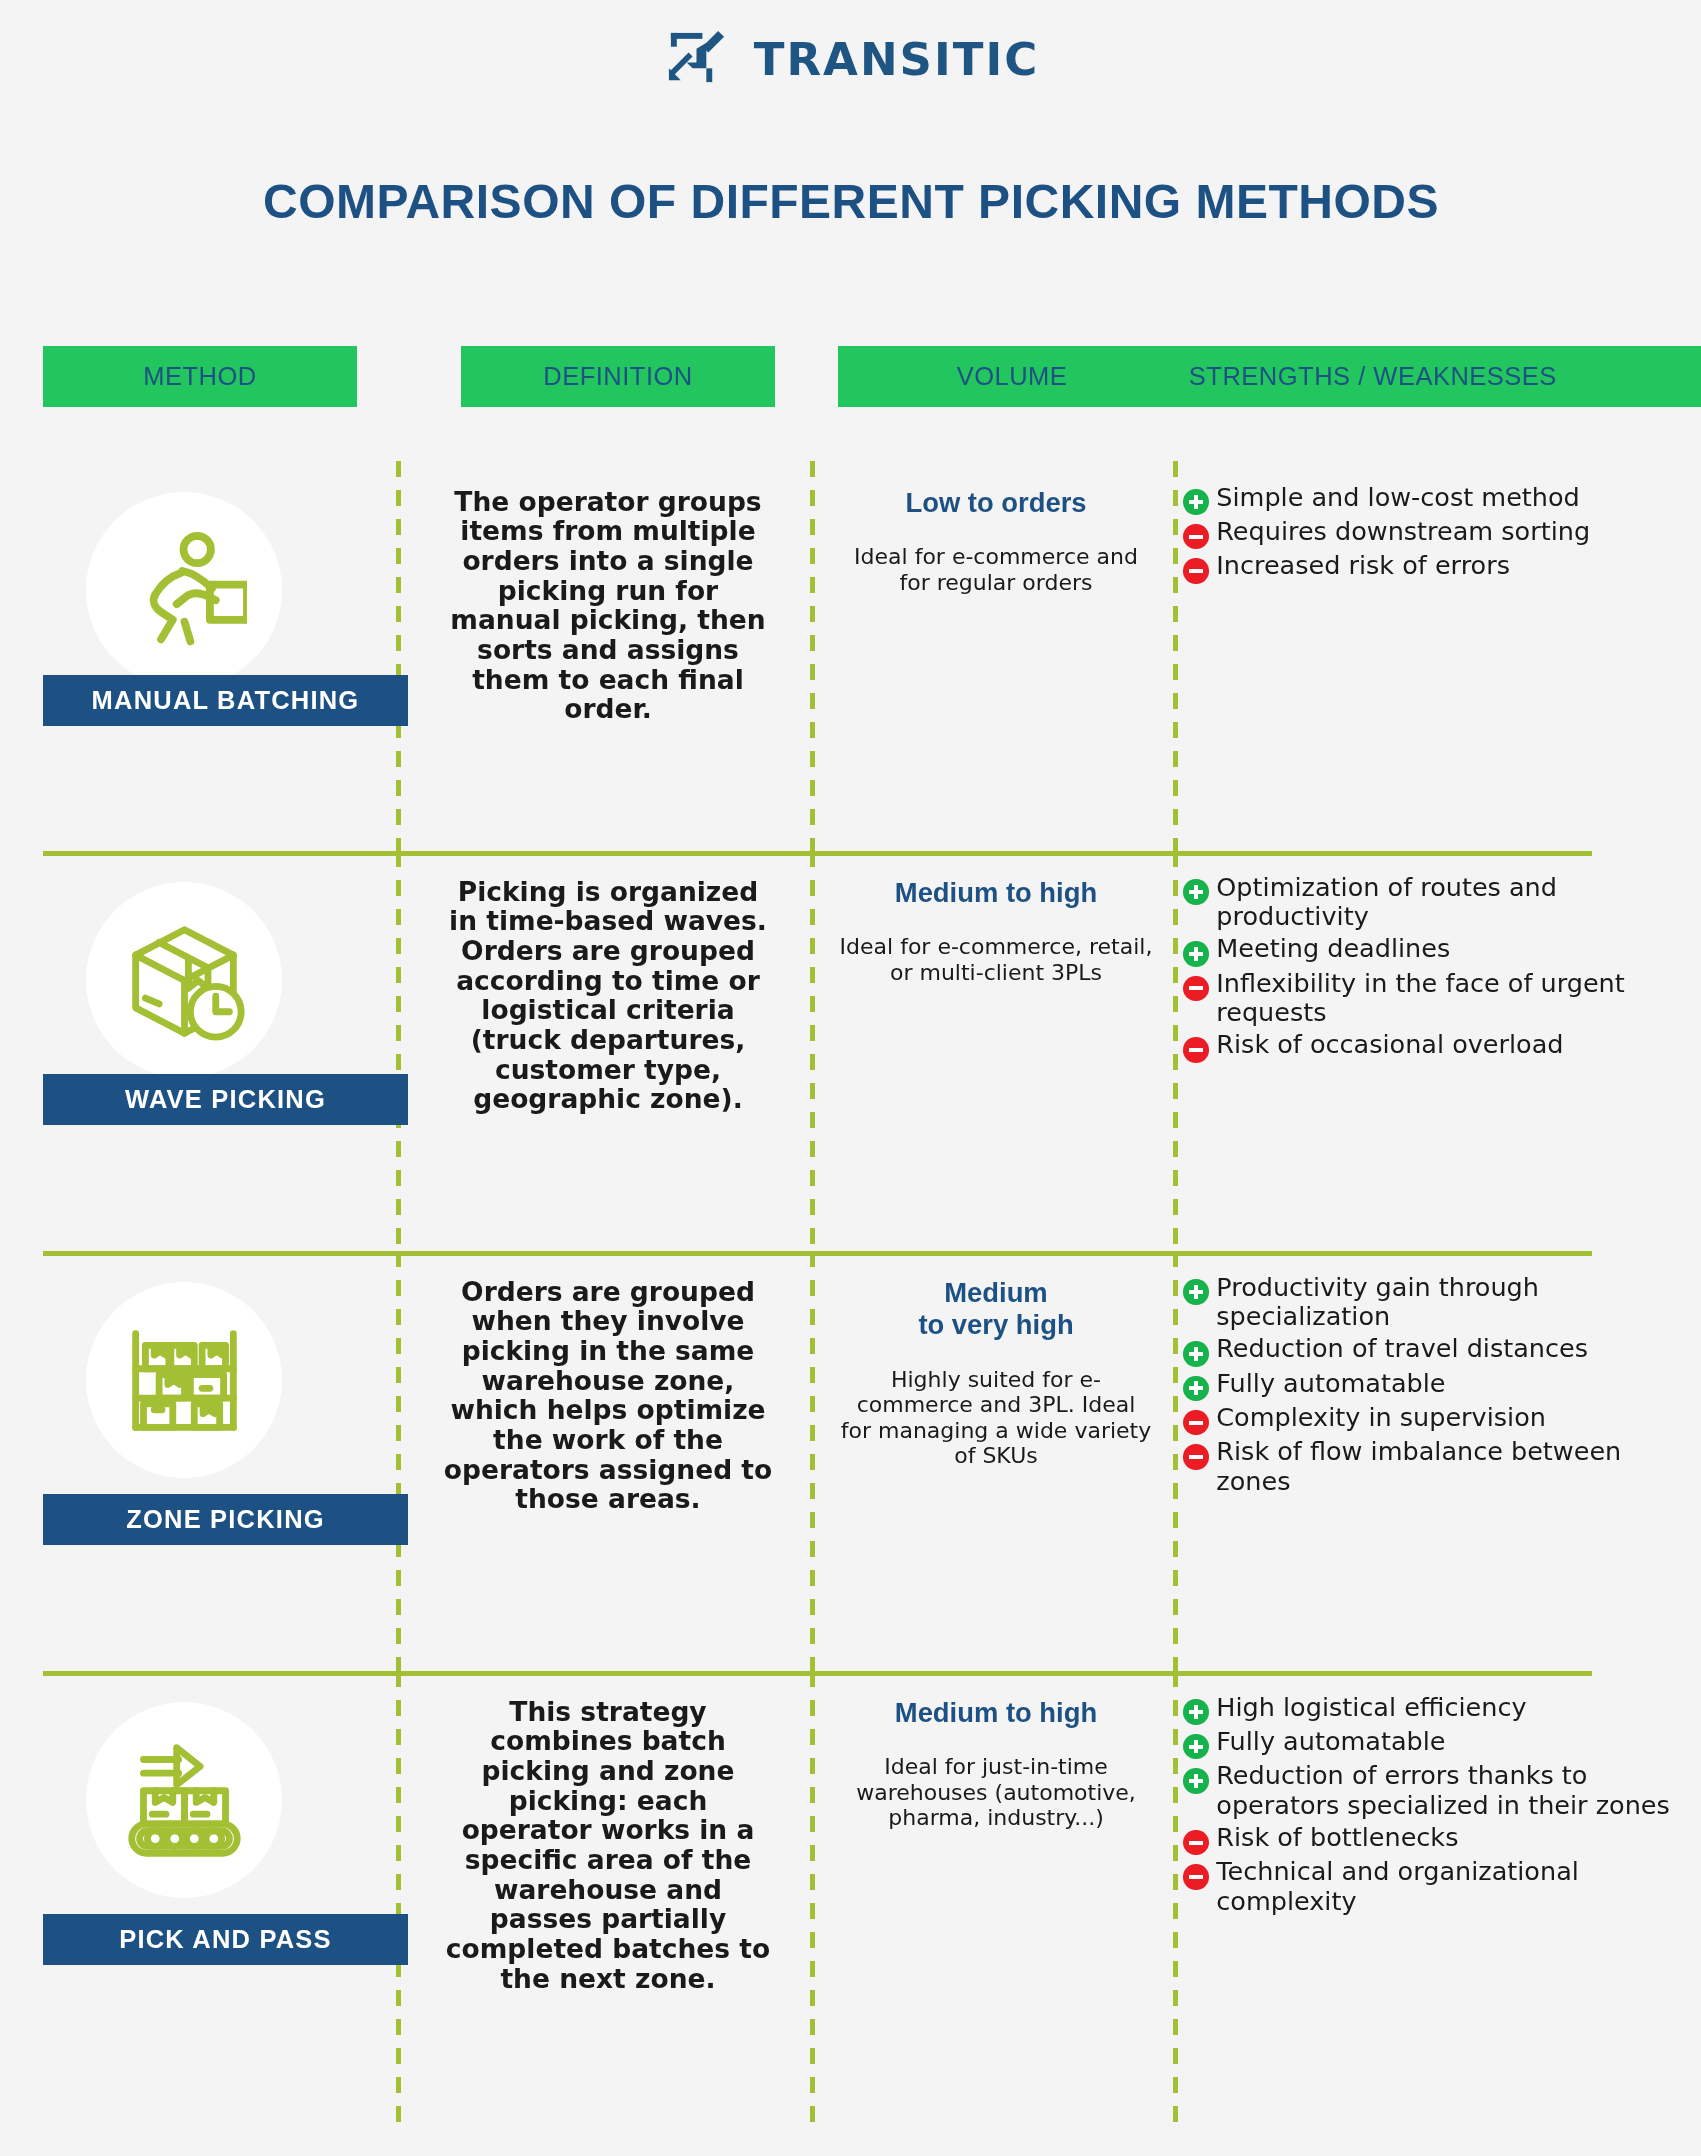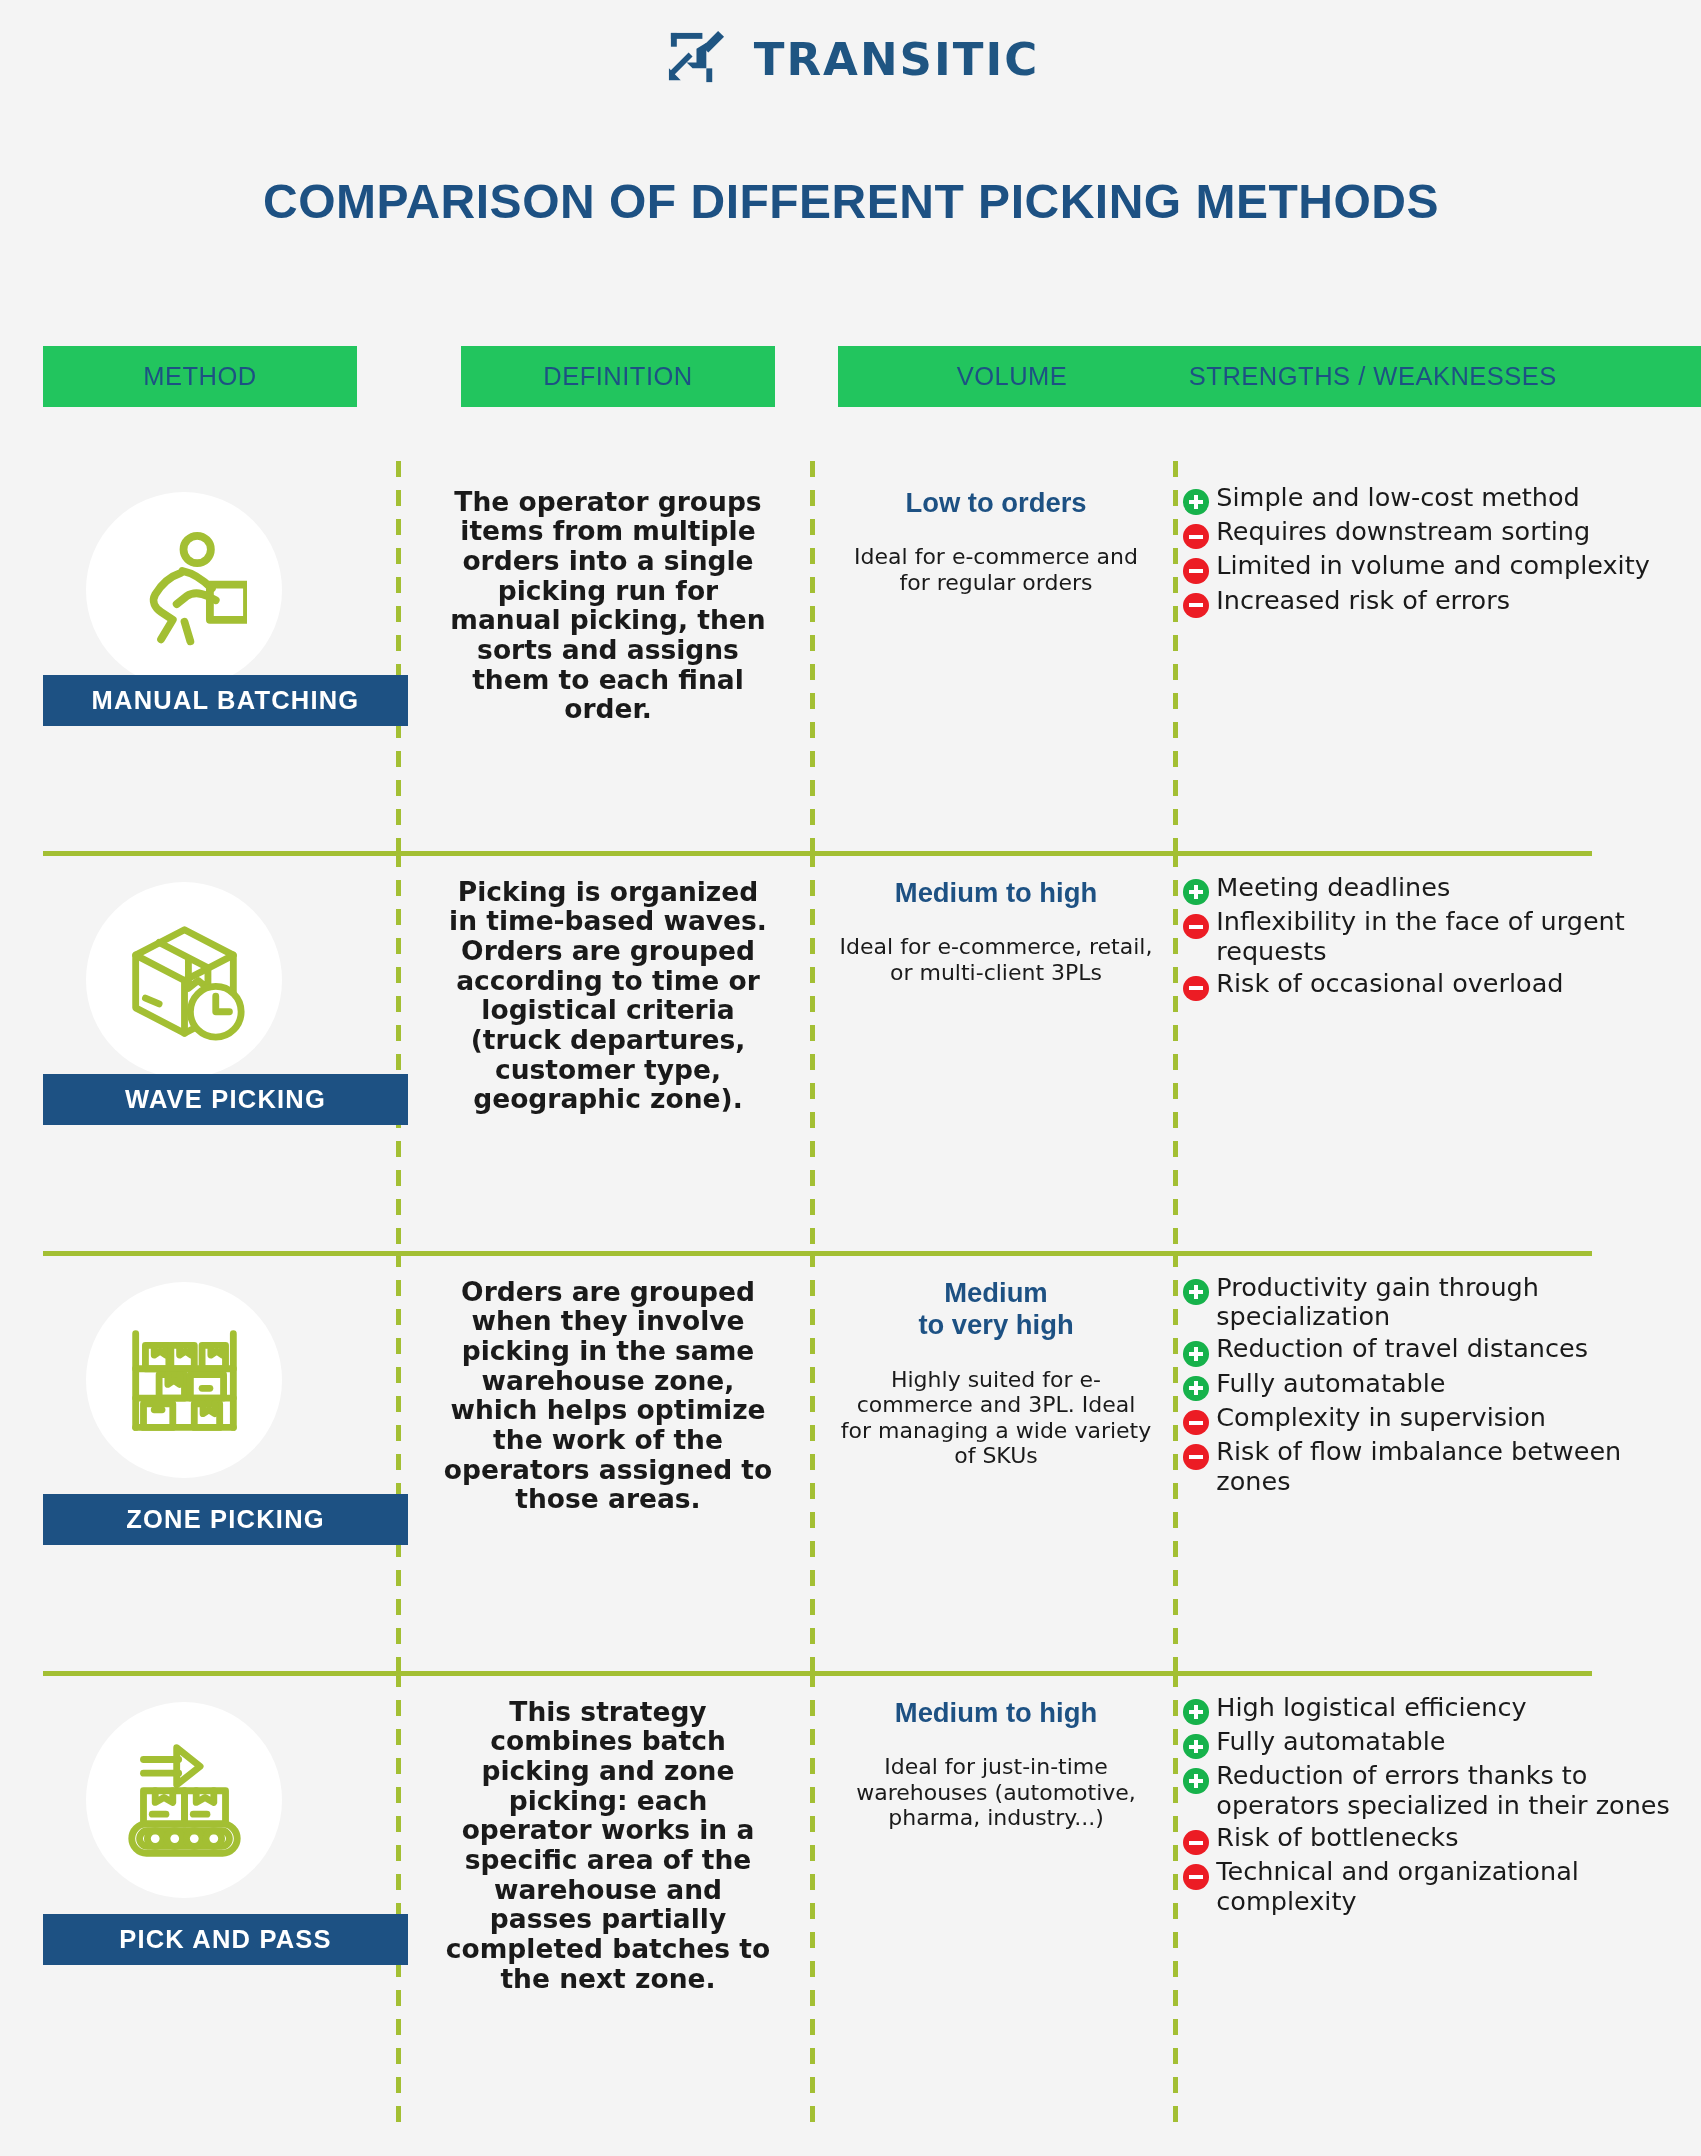--- a/index.html
+++ b/index.html
@@ -200,26 +200,20 @@
             <i class="h"></i>
               <i class="v"></i>
           </span>
           <span class="str-text">Simple and low-cost method</span>
         </div>
         <div class="str-item">
           <span class="badge minus">
             <i class="h"></i>
           </span>
           <span class="str-text">Requires downstream sorting</span>
-        </div>
-        <div class="str-item">
-          <span class="badge minus">
-            <i class="h"></i>
-          </span>
-          <span class="str-text">Limited in volume and complexity</span>
         </div>
         <div class="str-item">
           <span class="badge minus">
             <i class="h"></i>
           </span>
           <span class="str-text">Increased risk of errors</span>
         </div>
     </div>
   </div>
       <div class="row r2">
@@ -249,20 +243,27 @@
       <div class="def-text">Picking is organized in time-based waves. Orders are grouped according to time or logistical criteria (truck departures, customer type, geographic zone).</div>
     </div>
 
     <div class="vol-cell">
       <div class="vol-head">Medium to high</div>
       <div class="vol-sub">Ideal for e-commerce, retail, or multi-client 3PLs</div>
     </div>
 
     <div class="str-cell">
 
+        <div class="str-item">
+          <span class="badge plus">
+            <i class="h"></i>
+              <i class="v"></i>
+          </span>
+          <span class="str-text">Optimization of routes and productivity</span>
+        </div>
         <div class="str-item">
           <span class="badge plus">
             <i class="h"></i>
               <i class="v"></i>
           </span>
           <span class="str-text">Meeting deadlines</span>
         </div>
         <div class="str-item">
           <span class="badge minus">
             <i class="h"></i>

